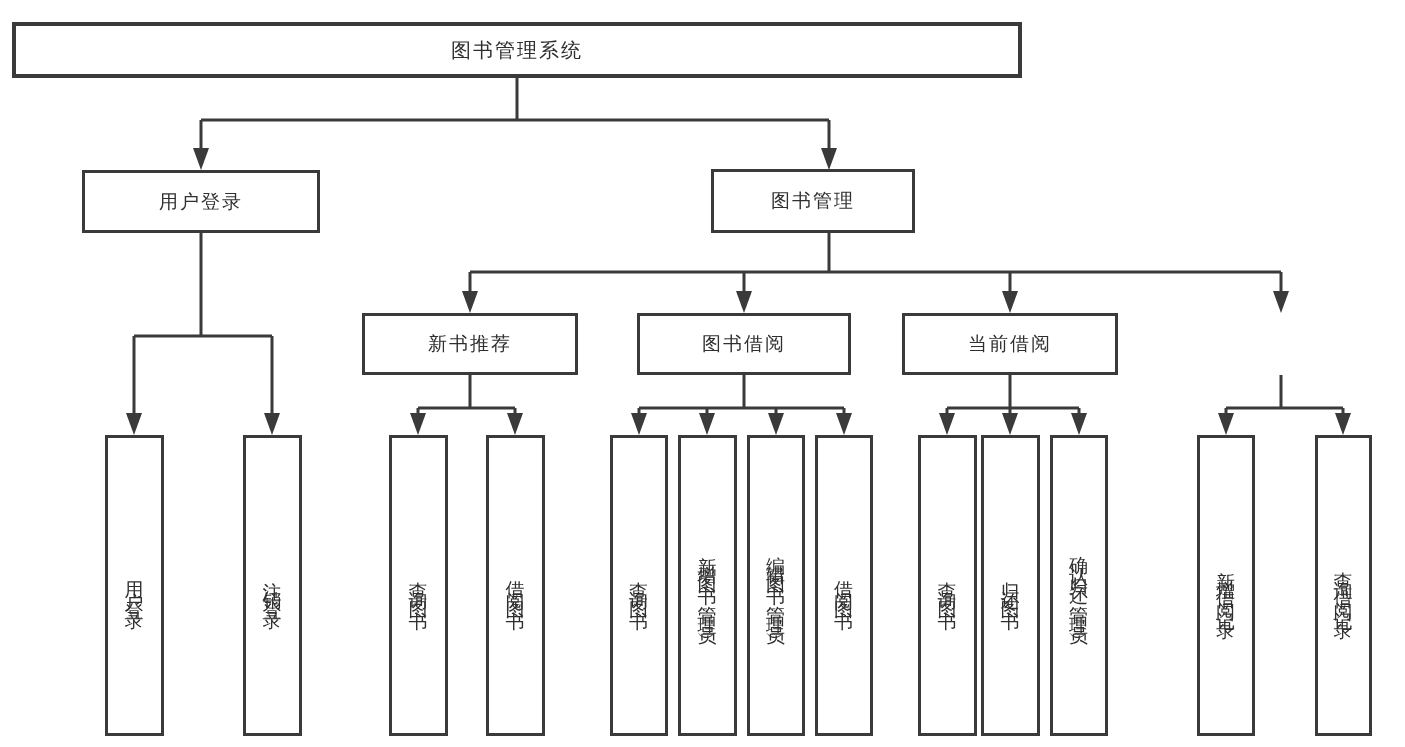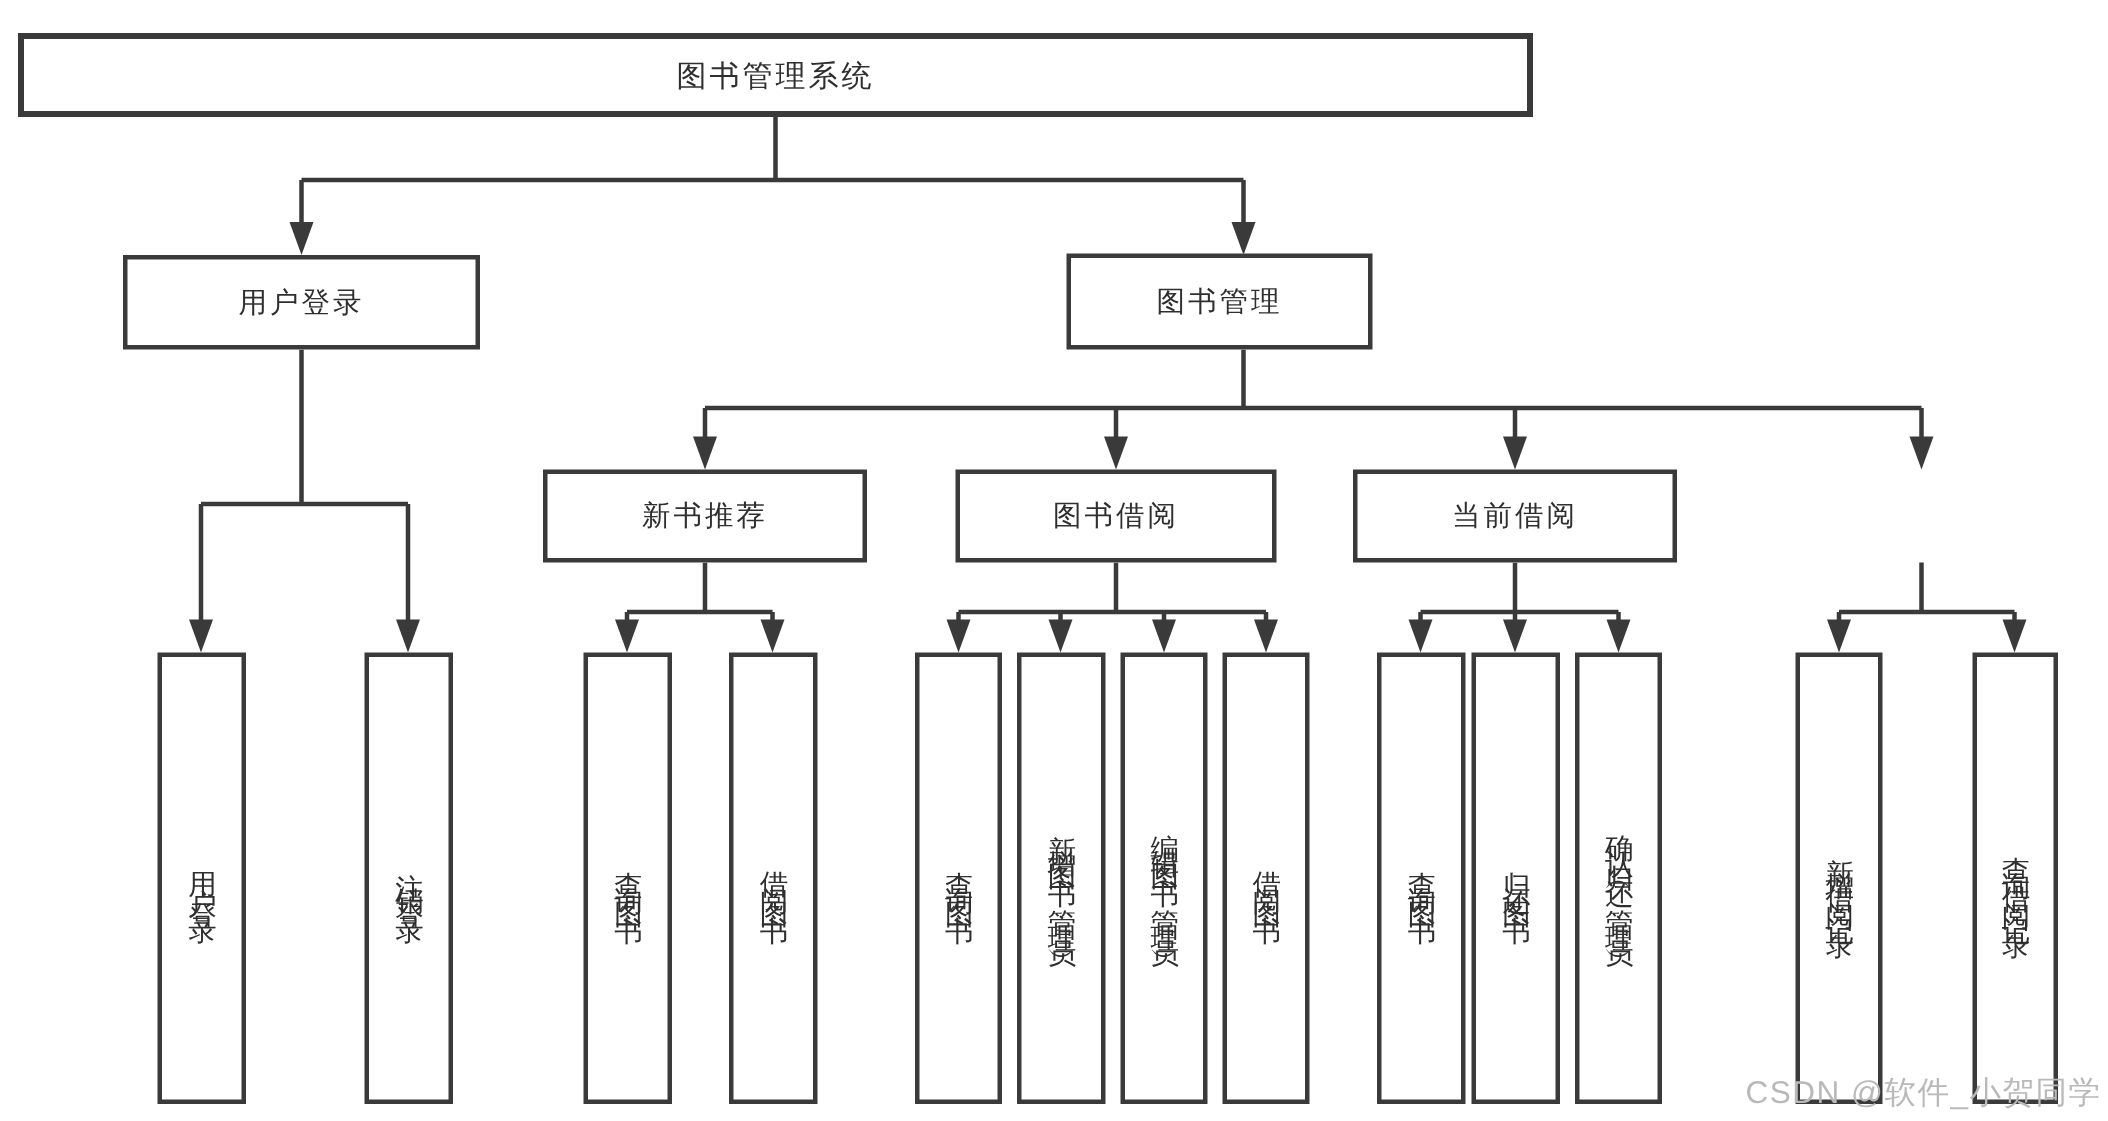--- a/index.html
+++ b/index.html
@@ -176,15 +176,14 @@
     <span>确认归还（管理员）</span>
   </div>
 
   <div class="node vbox" style="left:1197px; top:435px; width:58px; height:301px;">
     <span>新增借阅记录</span>
   </div>
   <div class="node vbox" style="left:1315px; top:435px; width:57px; height:301px;">
     <span>查询借阅记录</span>
   </div>
 
-  <div class="watermark">CSDN @软件_小贺同学</div>
 
 </div>
 
 </body></html>

